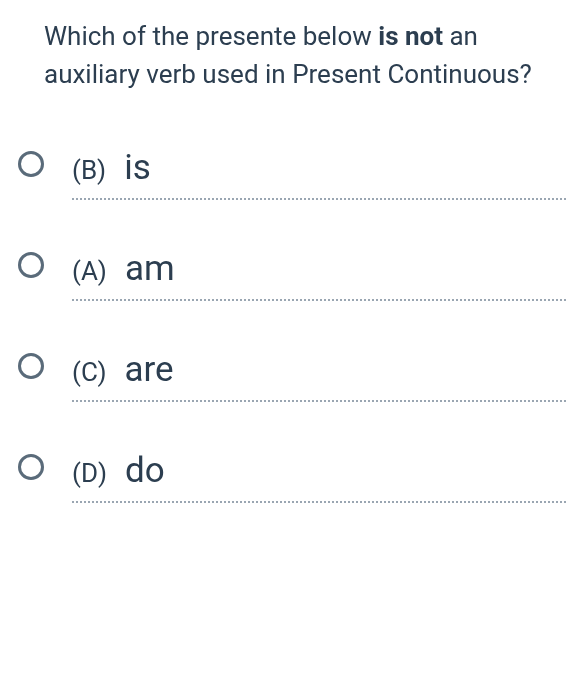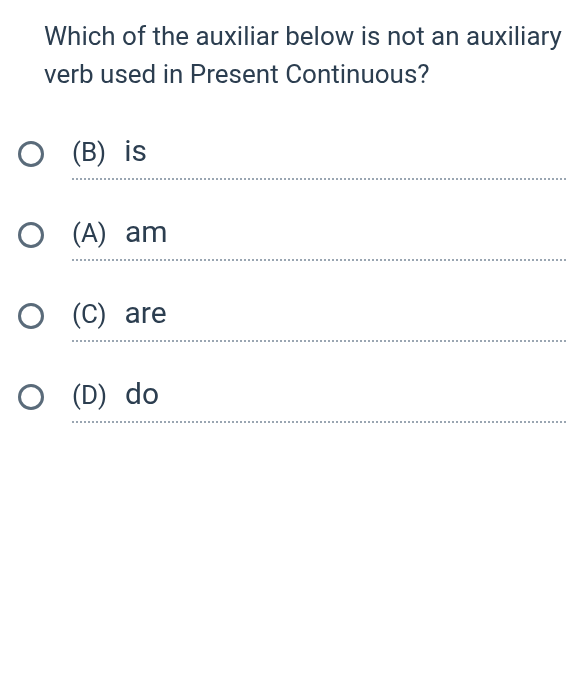--- a/index.html
+++ b/index.html
@@ -14,21 +14,21 @@
 .question-block {
   margin-left: 26px;
   margin-bottom: 34px;
 }
 .question-text {
   font-size: 26px;
   line-height: 1.45;
   color: #2c3e50;
   font-weight: 400;
 }
-.question-text .bold { font-weight: 400; }
+.question-text .bold { font-weight: 700; }
 .options { display: flex; flex-direction: column; gap: 28px; }
 .option-row {
   display: flex;
   align-items: center;
   gap: 28px;
   cursor: pointer;
 }
 .radio {
   width: 26px; height: 26px;
   border: 3px solid #5a6b7a;
@@ -43,31 +43,32 @@
   border-bottom: 2px dotted #9aa6b2;
   padding-bottom: 10px;
   padding-top: 6px;
 }
 .option-letter {
   font-size: 26px;
   color: #2c3e50;
   font-weight: 400;
 }
 .option-text {
-  font-size: 30px;
+  font-size: 35px;
   color: #2c3e50;
   font-weight: 400;
+  margin-top: 14px;
 }
 </style>
 </head>
 <body>
 
 <div class="question-block">
   <p class="question-text">
-    <span>Which of the auxiliar below </span><span class="bold">is not</span><span> an auxiliary verb used in Present Continuous?</span>
+    <span>Which of the presente below </span><span class="bold">is not</span><span> an auxiliary verb used in Present Continuous?</span>
   </p>
 </div>
 
 <div class="options">
 
   <div class="option-row">
     <div class="radio"></div>
     <div class="option-content">
       <span class="option-letter">(B)</span>
       <span class="option-text">is</span>

